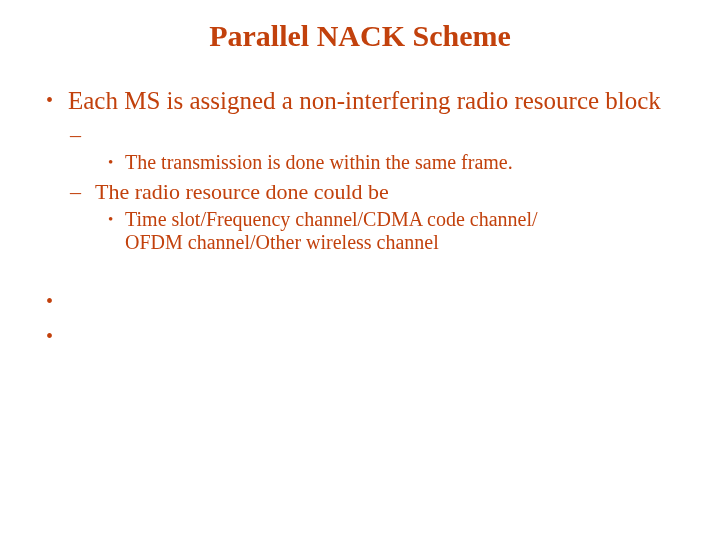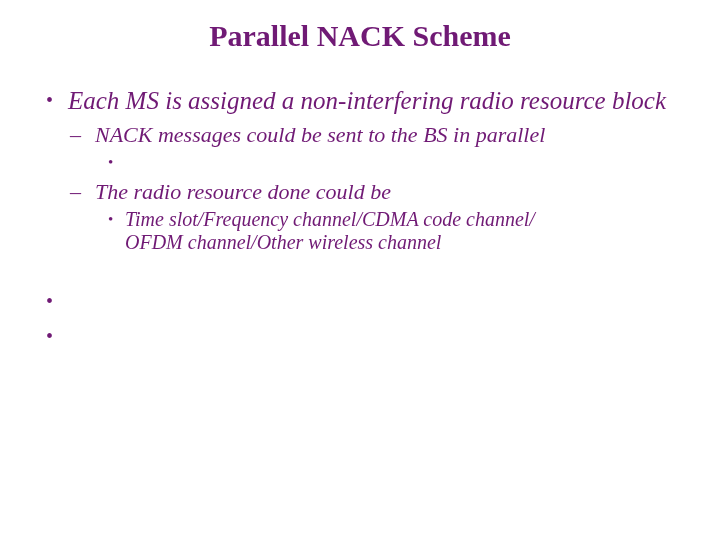--- a/index.html
+++ b/index.html
@@ -36,21 +36,20 @@
   .row {
     display: flex;
     align-items: flex-start;
   }
   .row .marker {
     flex: none;
     text-align: left;
   }
   .row .text {
     flex: none;
-    font-style: italic;
   }
   
   .row.lvl1 {
     margin-left: 46px;
     font-size: 25px;
     line-height: 33px;
   }
   .row.lvl1 .marker {
     width: 22px;
     font-size: 20px;
@@ -91,33 +90,33 @@
   .content .row:nth-child(6) {
     margin-top: 31px;
   }
   .content .row:nth-child(7) {
     margin-top: 2px;
   }
 </style>
 </head>
 <body>
 
-<div class="slide" style="background: rgb(255, 255, 255); color: #701a75;">
+<div class="slide" style="background: rgb(255, 255, 255); color: #c2410c;">
   <h1 class="title">Parallel NACK Scheme</h1>
   <div class="content">
       <div class="row lvl1">
         <span class="marker">•</span>
         <span class="text">Each MS is assigned a non-interfering radio resource block</span>
       </div>
       <div class="row lvl2">
         <span class="marker">–</span>
-        <span class="text">NACK messages could be sent to the BS in parallel</span>
       </div>
       <div class="row lvl3">
         <span class="marker">•</span>
+        <span class="text">The transmission is done within the same frame.</span>
       </div>
       <div class="row lvl2">
         <span class="marker">–</span>
         <span class="text">The radio resource done could be</span>
       </div>
       <div class="row lvl3">
         <span class="marker">•</span>
         <span class="text">Time slot/Frequency channel/CDMA code channel/ OFDM channel/Other wireless channel</span>
       </div>
       <div class="row lvl1">

